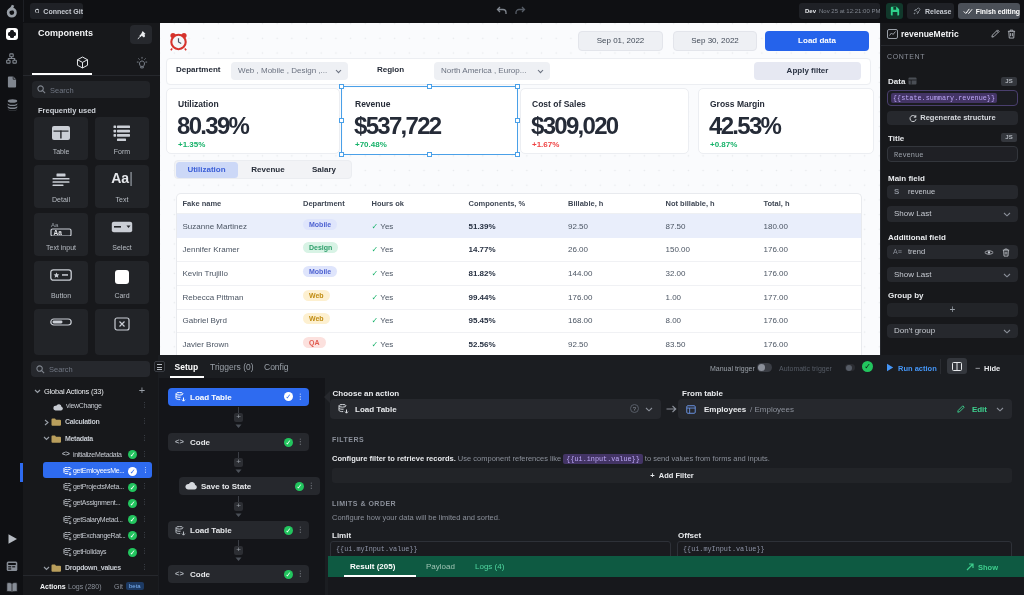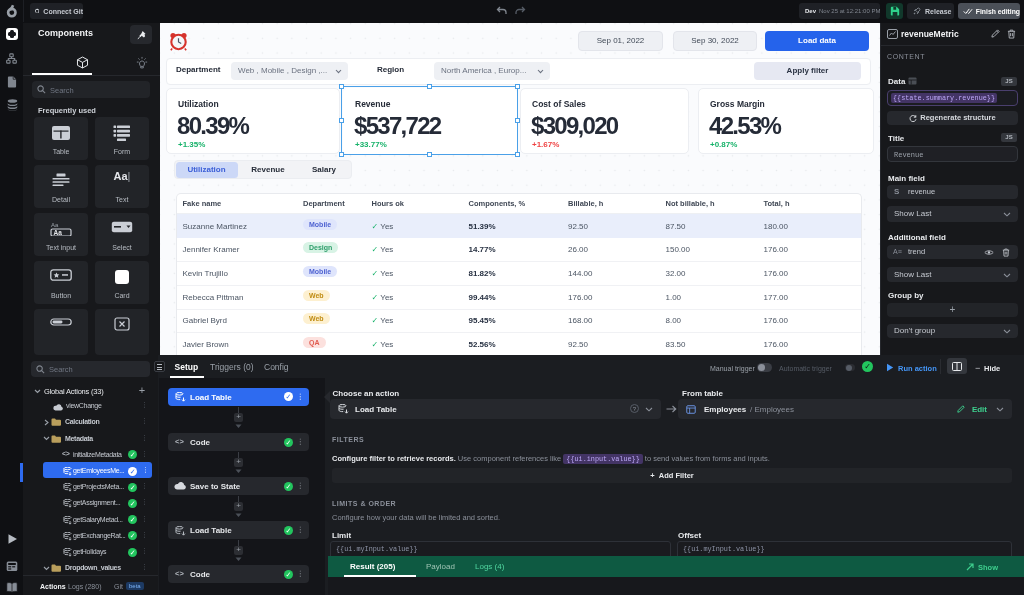--- a/index.html
+++ b/index.html
@@ -205,21 +205,21 @@
           <g fill="#caced5">
             <rect x="4.5" y="0.5" width="9" height="3" rx="0.6"></rect>
             <rect x="0.5" y="5" width="17" height="1.6" rx="0.5"></rect>
             <rect x="0.5" y="8.2" width="17" height="1.6" rx="0.5"></rect>
             <rect x="0.5" y="11.4" width="11" height="1.6" rx="0.5"></rect>
           </g>
         </svg>
       <div class="lbl">Detail</div>
     </div>
     <div class="ccard" style="left:72px;top:143px;">
-      <div style="position:absolute;top:5px;width:100%;text-align:center;font-size:11px;font-weight:bold;color:#e4e6ea;">Aa<span style="font-weight:normal;color:#9aa0a8;">|</span></div>
+      <div style="position:absolute;top:5px;width:100%;text-align:center;font-size:14px;font-weight:bold;color:#e4e6ea;">Aa<span style="font-weight:normal;color:#9aa0a8;">|</span></div>
       <div class="lbl">Text</div>
     </div>
     <div class="ccard" style="left:11px;top:191px;">
       <svg width="22" height="15" viewBox="0 0 22 15">
           <text x="1" y="6" font-size="6" fill="#9aa0a8" font-family="Liberation Sans">Aa</text>
           <rect x="1" y="8" width="20" height="7" rx="1.5" fill="none" stroke="#caced5" stroke-width="1.2"></rect>
           <text x="3.5" y="13.6" font-size="6.5" font-weight="bold" fill="#e4e6ea" font-family="Liberation Sans">Aa</text>
         </svg>
       <div class="lbl">Text input</div>
     </div>
@@ -287,21 +287,21 @@
     <div class="abs" style="left:594px;top:40px;width:107px;height:18px;background:#e6e8f2;border-radius:4px;font-size:8px;font-weight:bold;color:#2c3444;text-align:center;line-height:18px;">Apply filter</div>
 
     <div class="mcard" style="left:6px;width:174px;">
       <div class="t">Utilization</div>
         <div class="v">80.39%</div>
         <div class="d up">+1.35%</div>
     </div>
     <div class="mcard" style="left:183px;width:174px;border-color:#fff;">
       <div class="t">Revenue</div>
         <div class="v">$537,722</div>
-        <div class="d up">+33.77%</div>
+        <div class="d up">+70.48%</div>
     </div>
     <div class="mcard" style="left:360px;width:169px;">
       <div class="t">Cost of Sales</div>
         <div class="v">$309,020</div>
         <div class="d down">+1.67%</div>
     </div>
     <div class="mcard" style="left:538px;width:176px;">
       <div class="t">Gross Margin</div>
         <div class="v">42.53%</div>
         <div class="d up">+0.87%</div>
@@ -621,21 +621,21 @@
       <div class="fcard" style="top:55.5px;">
         <span class="abs" style="left:7px;top:4px;color:#b5bac1;font-size:7.5px;font-weight:bold;">&lt;&gt;</span>
         <span class="ft">Code</span>
         <span class="gcheck abs" style="right:16px;top:4.5px;">✓</span>
         <span class="abs" style="right:5px;top:4px;color:#9aa0a8;font-size:7.5px;">⋮</span>
       </div>
       <div class="abs" style="left:75px;top:80px;width:9px;height:9px;background:#2c2e33;border-radius:2px;color:#9aa0a8;font-size:8px;text-align:center;line-height:8px;">+</div>
       <svg class="abs" style="left:76px;top:91px;" width="7" height="5" viewBox="0 0 7 5">
           <path d="M0.5 0.5 L3.5 4 L6.5 0.5" fill="#4b5058"></path>
         </svg>
-      <div class="fcard" style="top:99.5px;">
+      <div class="fcard" style="top:99.5px;margin-left:11px;">
         <svg class="abs" style="left:6px;top:5px;" width="12" height="8" viewBox="0 0 12 8">
             <path d="M3.5 7.5 a2.8 2.8 0 1 1 0.4-5.5 a3.3 3.3 0 0 1 6.3 1 a2.3 2.3 0 0 1 -0.7 4.5 z" fill="#d6d9de"></path>
           </svg>
         <span class="ft">Save to State</span>
         <span class="gcheck abs" style="right:16px;top:4.5px;">✓</span>
         <span class="abs" style="right:5px;top:4px;color:#9aa0a8;font-size:7.5px;">⋮</span>
       </div>
       <div class="abs" style="left:75px;top:124px;width:9px;height:9px;background:#2c2e33;border-radius:2px;color:#9aa0a8;font-size:8px;text-align:center;line-height:8px;">+</div>
       <svg class="abs" style="left:76px;top:135px;" width="7" height="5" viewBox="0 0 7 5">
           <path d="M0.5 0.5 L3.5 4 L6.5 0.5" fill="#4b5058"></path>

